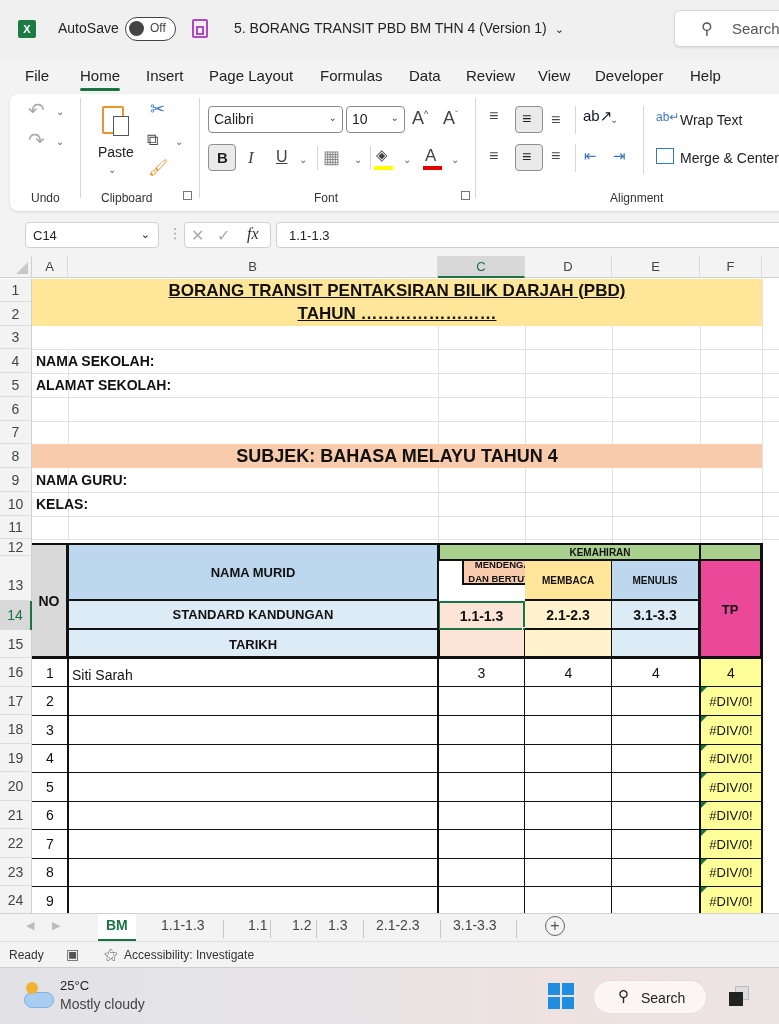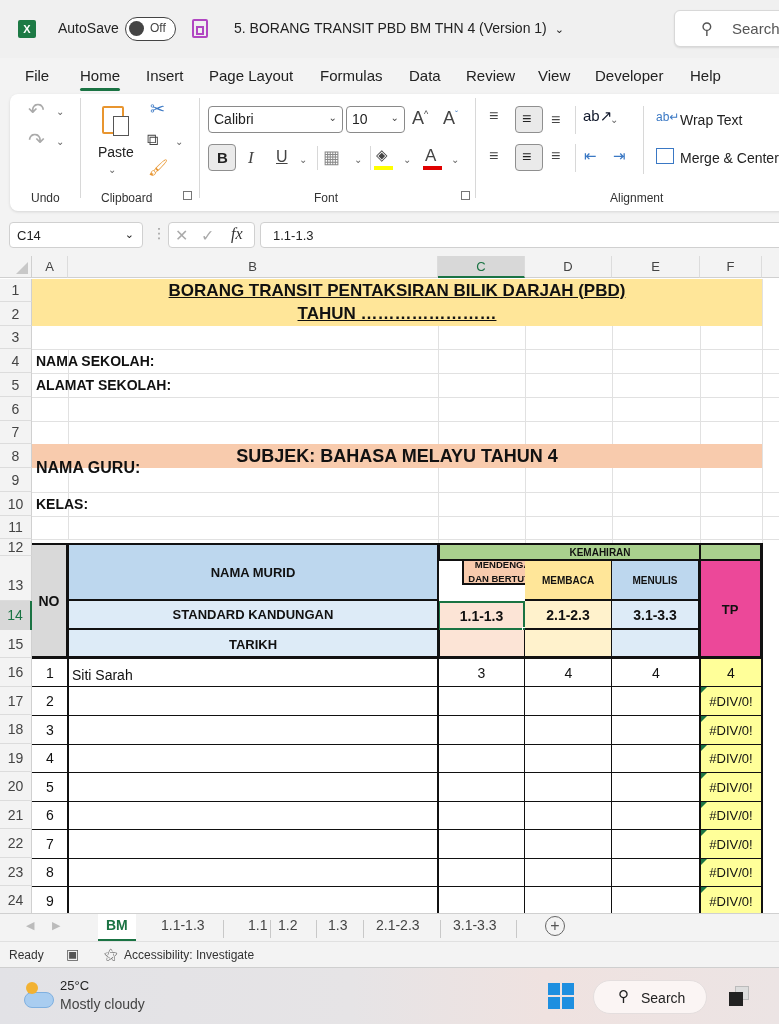--- a/index.html
+++ b/index.html
@@ -32,21 +32,21 @@
   .grp-label { position: absolute; top: 97px; font-size: 12px; color: #333; }
   .ricon { position: absolute; font-size: 16px; color: #444; line-height: 1; }
   .ricon.dim { color: #aaa; }
   .chev { position: absolute; font-size: 10px; color: #666; }
   .combo { position: absolute; height: 27px; border: 1px solid #8a8a8a; border-radius: 4px; background: #fff; font-size: 14px; padding: 4px 0 0 5px; color: #222; }
   .combo .dd { position: absolute; right: 5px; top: 5px; font-size: 10px; color: #444; }
   .btn-pressed { position: absolute; border: 1px solid #8f8f8f; border-radius: 4px; background: #eaeaea; }
   .launcher { position: absolute; top: 97px; font-size: 10px; color: #555; border: 1px solid #777; width: 9px; height: 9px; }
 
   
-  #formulabar { position: absolute; left: 0; top: 218px; width: 717px; height: 34px; }
+  #formulabar { position: absolute; left: 16px; top: 218px; width: 717px; height: 34px; }
   .namebox { left: 9px; top: 4px; width: 134px; height: 26px; background: #fff; border: 1px solid #d0d0d0; border-radius: 4px; font-size: 13px; padding: 5px 0 0 7px; }
   .namebox .dd { position: absolute; right: 8px; top: 5px; font-size: 11px; }
   .fx-box { left: 168px; top: 4px; width: 87px; height: 26px; background: #fff; border: 1px solid #d0d0d0; border-radius: 4px; }
   .fx-box span { position: absolute; top: 3px; font-size: 16px; color: #aaa; }
   .formula-input { left: 260px; top: 4px; width: 530px; height: 26px; background: #fff; border: 1px solid #d0d0d0; border-radius: 4px 0 0 4px; font-size: 13px; padding: 5px 0 0 12px; }
 
   
   #grid { position: absolute; left: 0; top: 256px; width: 779px; height: 657px; background: #fff; overflow: hidden; }
   .colhdr { position: absolute; top: 0; height: 22px; background: #f3f3f3; border-right: 1px solid #dcdcdc; border-bottom: 1px solid #d0d0d0; font-size: 13px; color: #444; text-align: center; line-height: 22px; }
   .colhdr.sel { background: #d8d8d8; color: #1a7343; border-bottom: 2px solid #1a7343; }
@@ -260,21 +260,21 @@
   <div class="band" style="left:32px;top:23px;width:730px;height:47px;background:#ffe699;"></div>
   <div class="cell bold center" style="left:32px;top:23px;width:730px;height:23px;font-size:17px;text-decoration:underline;">BORANG TRANSIT PENTAKSIRAN BILIK DARJAH (PBD)</div>
   <div class="cell bold center" style="left:32px;top:46px;width:730px;height:24px;font-size:17px;text-decoration:underline;">TAHUN ……………………</div>
 
   <div class="cell bold" style="left:36px;top:93px;width:400px;height:24px;font-size:14px;">NAMA SEKOLAH:</div>
   <div class="cell bold" style="left:36px;top:117px;width:400px;height:24px;font-size:14px;">ALAMAT SEKOLAH:</div>
 
   <div class="band" style="left:32px;top:188px;width:730px;height:24px;background:#f8cbad;"></div>
   <div class="cell bold center" style="left:32px;top:188px;width:730px;height:24px;font-size:18px;">SUBJEK: BAHASA MELAYU TAHUN 4</div>
 
-  <div class="cell bold" style="left:36px;top:200px;width:400px;height:24px;font-size:16px;">NAMA GURU:</div>
+  <div class="cell bold" style="left:36px;top:212px;width:400px;height:24px;font-size:14px;">NAMA GURU:</div>
   <div class="cell bold" style="left:36px;top:236px;width:400px;height:24px;font-size:14px;">KELAS:</div>
 
   <div class="cell bold center" style="left:32px;top:287px;width:36px;height:114px;background:#d9d9d9;border-top:2px solid #111;border-right:2px solid #111;font-size:14px;">NO</div>
 
   <div class="cell bold center" style="left:68px;top:287px;width:370px;height:58px;background:#bdd7ee;border-top:2px solid #111;border-bottom:2px solid #111;font-size:13px;">NAMA MURID</div>
 
   <div class="cell bold center" style="left:68px;top:345px;width:370px;height:29px;background:#ddebf7;border-bottom:2px solid #111;font-size:13px;">STANDARD KANDUNGAN</div>
 
   <div class="cell bold center" style="left:68px;top:374px;width:370px;height:28px;background:#ddebf7;font-size:13px;">TARIKH</div>
 
@@ -387,21 +387,21 @@
 </div>
 
 <div id="sheettabs">
   <span class="abs" style="left:26px;top:5px;font-size:11px;color:#bbb;">◀</span>
   <span class="abs" style="left:52px;top:5px;font-size:11px;color:#bbb;">▶</span>
   <span class="stab active" style="left:98px;">BM</span>
   <span class="stab" style="left:161px;">1.1-1.3</span>
   <span class="stab-sep" style="left:223px;"></span>
   <span class="stab" style="left:248px;">1.1</span>
   <span class="stab-sep" style="left:270px;"></span>
-  <span class="stab" style="left:278px;text-align:center;">1.2</span>
+  <span class="stab" style="left:292px;text-align:center;">1.2</span>
   <span class="stab-sep" style="left:316px;"></span>
   <span class="stab" style="left:328px;">1.3</span>
   <span class="stab-sep" style="left:363px;"></span>
   <span class="stab" style="left:376px;">2.1-2.3</span>
   <span class="stab-sep" style="left:440px;"></span>
   <span class="stab" style="left:453px;">3.1-3.3</span>
   <span class="stab-sep" style="left:516px;"></span>
   <span class="abs" style="left:545px;top:2px;width:20px;height:20px;border:1.5px solid #666;border-radius:50%;text-align:center;font-size:16px;line-height:17px;color:#555;">+</span>
 </div>
 

